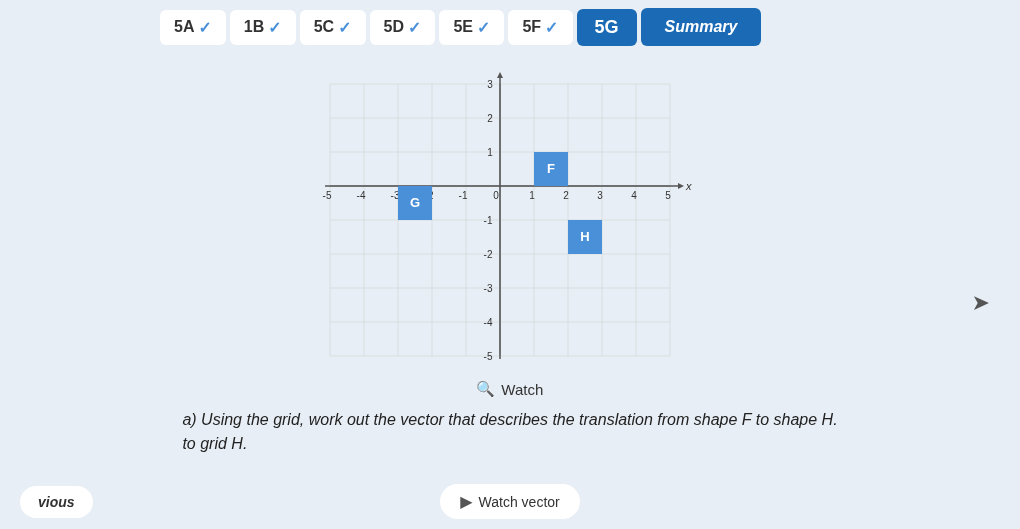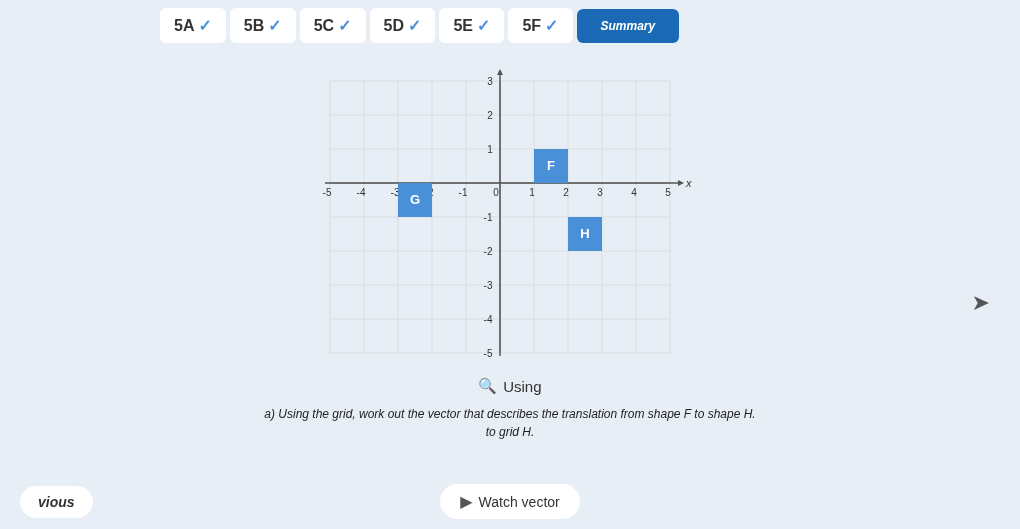--- a/index.html
+++ b/index.html
@@ -41,21 +41,21 @@
       padding: 8px 18px;
       font-size: 18px;
       font-weight: bold;
     }
 
     .nav-summary {
       background: #1a6ab5;
       color: white;
       border-radius: 6px;
       padding: 10px 24px;
-      font-size: 12px;
+      font-size: 16px;
       font-style: italic;
       font-weight: bold;
       cursor: pointer;
     }
 
     
     .main-content {
       display: flex;
       flex-direction: column;
       align-items: center;
@@ -83,23 +83,23 @@
       gap: 6px;
       margin-top: 6px;
       cursor: pointer;
       font-size: 15px;
       color: #333;
       font-weight: 500;
     }
 
     
     .question-text {
-      font-size: 12px;
+      font-size: 16px;
       color: #222;
-      text-align: center;
+      text-align: left;
       margin-top: 10px;
       font-style: italic;
       max-width: 800px;
       line-height: 1.5;
     }
 
     
     .bottom-bar {
       position: absolute;
       bottom: 10px;
@@ -156,21 +156,21 @@
 <body>
 
 <div class="top-nav">
 
   <div class="nav-item">
     <span>5A</span>
     <span style="color:#4a90d9; font-weight:bold;">✓</span>
   </div>
 
   <div class="nav-item">
-    <span>5B</span>
+    <span>1B</span>
     <span style="color:#4a90d9; font-weight:bold;">✓</span>
   </div>
 
   <div class="nav-item">
     <span>5C</span>
     <span style="color:#4a90d9; font-weight:bold;">✓</span>
   </div>
 
   <div class="nav-item">
     <span>5D</span>
@@ -180,20 +180,23 @@
   <div class="nav-item">
     <span>5E</span>
     <span style="color:#4a90d9; font-weight:bold;">✓</span>
   </div>
 
   <div class="nav-item">
     <span>5F</span>
     <span style="color:#4a90d9; font-weight:bold;">✓</span>
   </div>
 
+  <div class="nav-item-active">
+    <span>5G</span>
+  </div>
 
   <div class="nav-summary">
     <span>Summary</span>
   </div>
 </div>
 
 <div class="main-content">
 
   <div class="chart-container">
     <svg class="grid-svg" width="400" height="310">
@@ -274,21 +277,21 @@
       <rect x="88" y="122" width="34" height="34" fill="#4a90d9"></rect>
       <text x="105" y="143" font-size="13" fill="white" text-anchor="middle" font-weight="bold">G</text>
 
       <rect x="258" y="156" width="34" height="34" fill="#4a90d9"></rect>
       <text x="275" y="177" font-size="13" fill="white" text-anchor="middle" font-weight="bold">H</text>
     </svg>
   </div>
 
   <div class="zoom-btn">
     <span>🔍</span>
-    <span>Using</span>
+    <span>Watch</span>
   </div>
 
   <div class="question-text">
     <span>a) Using the grid, work out the vector that describes the translation from shape F to shape H.</span>
     <br>
     <span>to grid H.</span>
   </div>
 </div>
 
 <div class="cursor-arrow">➤</div>

